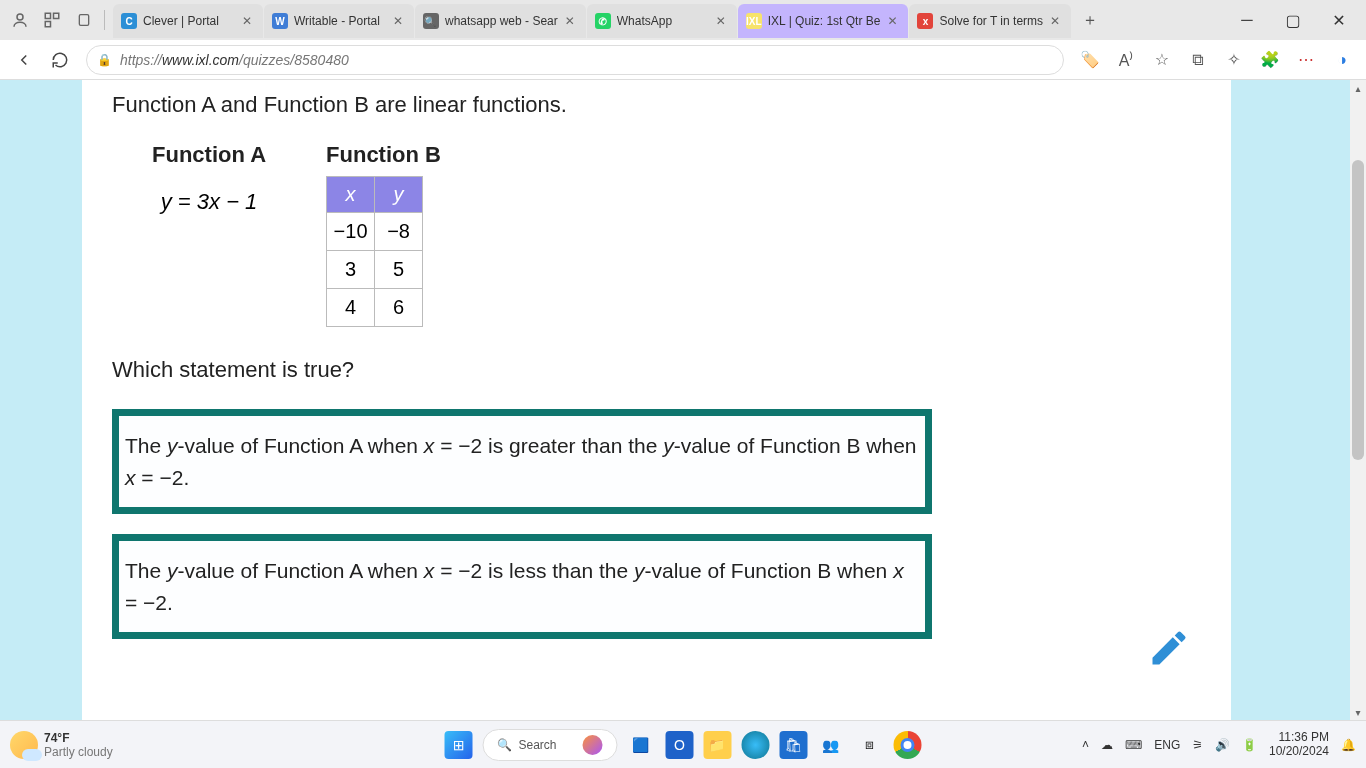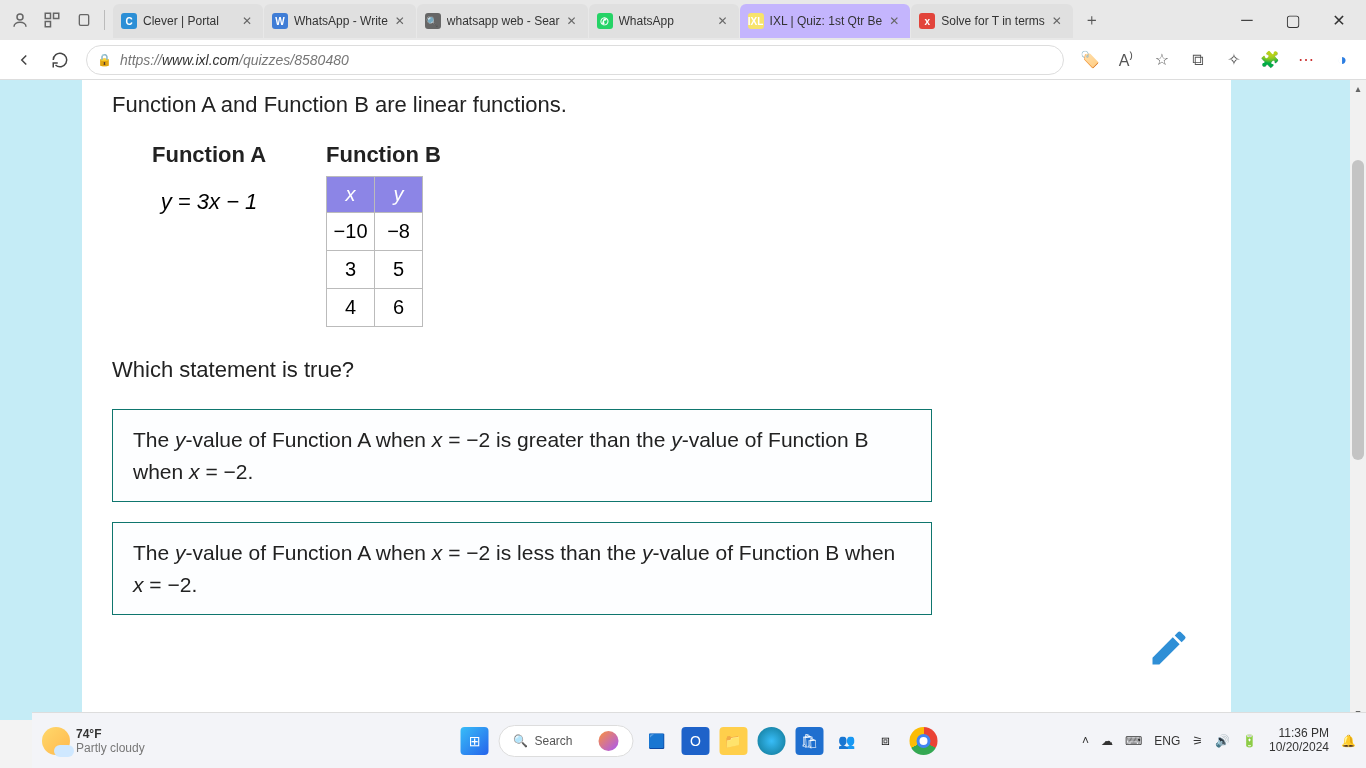--- a/index.html
+++ b/index.html
@@ -36,30 +36,30 @@
 
 .qtext { font-size:22px; color:#222; margin-bottom:24px; }
 .funcs { display:flex; gap:60px; margin-left:40px; margin-bottom:30px; }
 .fa-title,.fb-title { font-size:22px; font-weight:bold; color:#222; text-align:center; margin-bottom:8px; }
 .fa-eq { font-size:22px; font-style:italic; text-align:center;margin-top:21px; }
 .fb-table { border-collapse:collapse; }
 .fb-table th { background:#8c85e6; color:#fff; font-style:italic; font-weight:normal; width:48px; height:36px; border:1px solid #bbb; font-size:20px; }
 .fb-table td { width:48px; height:38px; border:1px solid #bbb; text-align:center; font-size:20px; background:#fff; }
 
 .q2 { font-size:22px; color:#222; margin-bottom:26px; }
-.choice { width:820px; border:1px solid #0f766e; background:#fdfeff; padding:14px 20px; font-size:21px; color:#222; margin-bottom:20px; cursor:pointer; line-height:1.5; }
+.choice { width:820px; border:7px solid #0f766e; background:#fdfeff; padding:14px 6px; font-size:21px; color:#222; margin-bottom:20px; cursor:pointer; line-height:1.5; }
 .choice .it { font-style:italic; }
 
 .savebtn { margin-top:30px; border:1px solid #1ba84a; color:#1ba84a; background:#fff; padding:10px 26px; font-size:18px; border-radius:6px; cursor:pointer; }
 
 .pencil { position:absolute; right:40px; bottom:50px; width:44px; height:44px; }
 .pencil svg { width:44px; height:44px; }
 
 
-.taskbar { position:absolute; left:0; right:0; bottom:0; height:56px; background:#f3f4f8; border-top:1px solid #ddd; display:flex; align-items:center; padding:0 10px; font-size:12px; color:#333;margin-left:32px; }
+.taskbar { position:absolute; left:0; right:0; bottom:0; height:48px; background:#f3f4f8; border-top:1px solid #ddd; display:flex; align-items:center; padding:0 10px; font-size:12px; color:#333; }
 .weather { display:flex; align-items:center; gap:6px; }
 .weather .wicon { width:28px; height:28px; border-radius:50%; background:linear-gradient(135deg,#ffd86b,#ffb84d); position:relative; }
 .weather .wicon::after { content:""; position:absolute; right:-4px; bottom:-2px; width:20px; height:12px; background:#cfe8ff; border-radius:10px; }
 .center-tray { position:absolute; left:50%; transform:translateX(-50%); display:flex; align-items:center; gap:10px; }
 .tb-ico { width:28px; height:28px; border-radius:4px; display:flex; align-items:center; justify-content:center; font-size:14px; }
 .searchpill { display:flex; align-items:center; gap:6px; background:#fff; border:1px solid #ddd; border-radius:16px; height:32px; padding:0 14px; color:#555; }
 .systray { margin-left:auto; display:flex; align-items:center; gap:12px; }
 .clock { text-align:right; line-height:1.1; font-size:12px; }
 </style>
 </head>
@@ -86,21 +86,21 @@
     </div>
   <div style="width:1px;height:20px;background:#bbb;margin:0 4px;"></div>
   <div class="tabs" id="tabstrip">
       <div class="tab">
         <span class="favicon" style="background:#2c8fd6">C</span>
         <span class="label">Clever | Portal</span>
         <span class="close">✕</span>
       </div>
       <div class="tab">
         <span class="favicon" style="background:#3f7dd6">W</span>
-        <span class="label">WhatsApp - Write</span>
+        <span class="label">Writable - Portal</span>
         <span class="close">✕</span>
       </div>
       <div class="tab">
         <span class="favicon" style="background:#666">🔍</span>
         <span class="label">whatsapp web - Sear</span>
         <span class="close">✕</span>
       </div>
       <div class="tab">
         <span class="favicon" style="background:#25d366">✆</span>
         <span class="label">WhatsApp</span>

